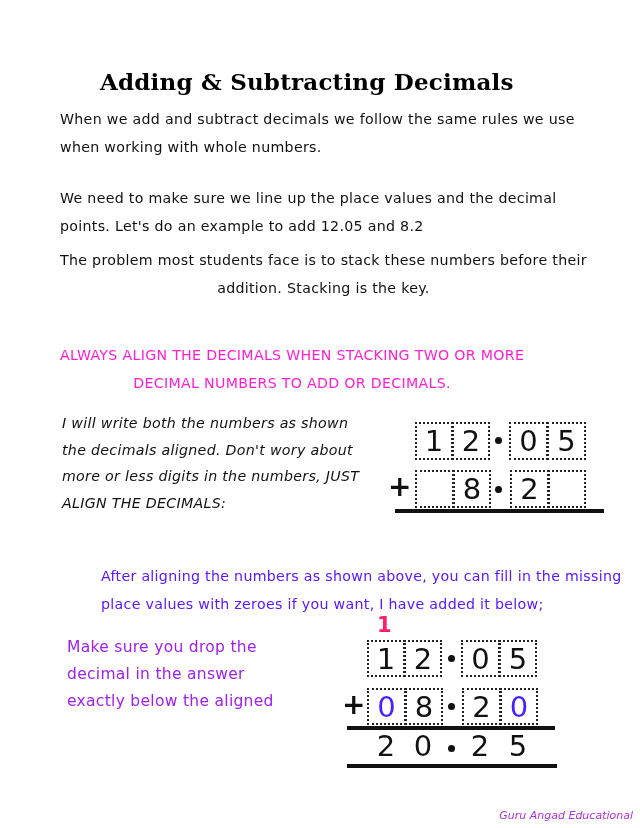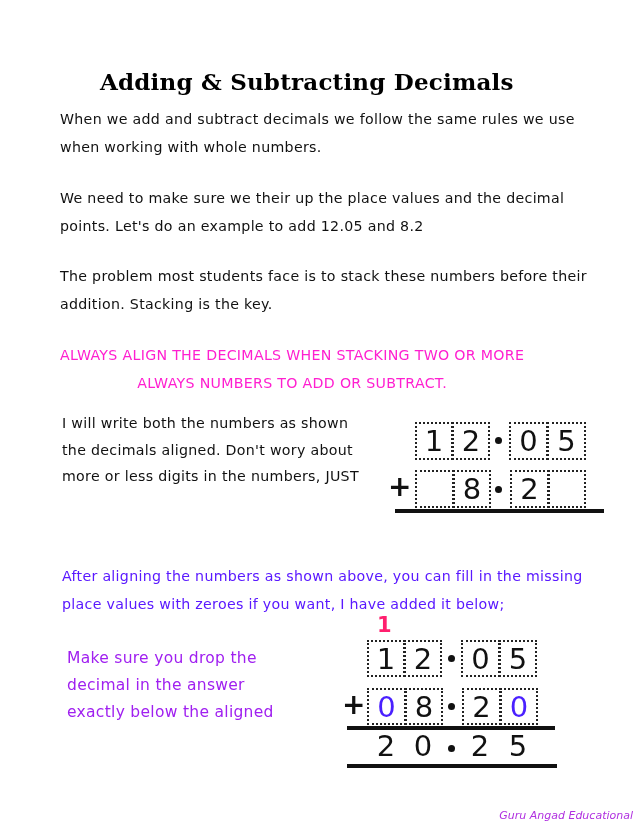--- a/index.html
+++ b/index.html
@@ -10,22 +10,22 @@
     .abs { position: absolute; }
     .title {
       left: 100px; top: 48px; font-family: "DejaVu Serif", serif; font-weight: bold;
       font-size: 23px; color: #000; letter-spacing: 0.2px; white-space: nowrap; margin-top: 20px;
     }
     .para {
       font-size: 14.2px; line-height: 28px; color: #111; white-space: nowrap;
       letter-spacing: 0.3px;
     }
     .pink { color: #ff1fd0; }
-    .blue { color: #5a19ff; }
-    .purple { color: #a020f0; font-size: 15.5px; line-height: 27px; margin-top: 11px; }
+    .blue { color: #5a19ff; margin-left: 39px; }
+    .purple { color: #a020f0; font-size: 15.5px; line-height: 27px; }
     .box {
       position: absolute; border: 2px dotted #222; box-sizing: border-box;
       display: flex; align-items: center; justify-content: center;
       font-family: "DejaVu Sans", sans-serif; font-size: 29px; color: #111;
     }
     .dot {
       position: absolute; width: 7px; height: 7px; border-radius: 50%; background: #111;
     }
     .rule { position: absolute; height: 4px; background: #111; }
     .op { position: absolute; font-size: 28px; color: #111; font-weight: bold; }
@@ -40,38 +40,39 @@
 <body>
 
 <div class="abs title">Adding &amp; Subtracting Decimals</div>
 
 <div class="abs para" style="left:60px; top:105px;">
   <div>When we add and subtract decimals we follow the same rules we use</div>
   <div>when working with whole numbers.</div>
 </div>
 
 <div class="abs para" style="left:60px; top:184px;">
-  <div>We need to make sure we their up the place values and the decimal</div>
+  <div>We need to make sure we line up the place values and the decimal</div>
   <div>points. Let's do an example to add  12.05 and 8.2</div>
 </div>
 
-<div class="abs para" style="left:60px; top:262px;">
+<div class="abs para" style="left:60px; top:246px;text-align:center;">
   <div>The problem most students face is to stack these numbers before their</div>
   <div>addition. Stacking is the key.</div>
 </div>
 
 <div class="abs para pink" style="left:60px; top:341px;text-align:center;">
   <div>ALWAYS ALIGN THE DECIMALS WHEN STACKING TWO OR MORE</div>
-  <div>ALWAYS NUMBERS TO ADD OR SUBTRACT.</div>
+  <div>DECIMAL NUMBERS TO ADD OR DECIMALS.</div>
 </div>
 
-<div class="abs para" style="left:62px; top:410px; line-height:26.5px;">
+<div class="abs para" style="left:62px; top:410px; line-height:26.5px;font-style:italic;">
   <div>I will write both the numbers as shown</div>
   <div>the decimals aligned. Don't wory about</div>
   <div>more or less digits in the numbers, JUST</div>
+  <div>ALIGN THE DECIMALS:</div>
 </div>
 
 <div>
   <div class="box" style="left:415px; top:422px; width:38px; height:38px;">1</div>
   <div class="box" style="left:452px; top:422px; width:38px; height:38px;">2</div>
   <div class="dot" style="left:495px; top:437px;"></div>
   <div class="box" style="left:509px; top:422px; width:39px; height:38px;">0</div>
   <div class="box" style="left:547px; top:422px; width:39px; height:38px;">5</div>
 
   <div class="op" style="left:388px; top:470px;">+</div>

